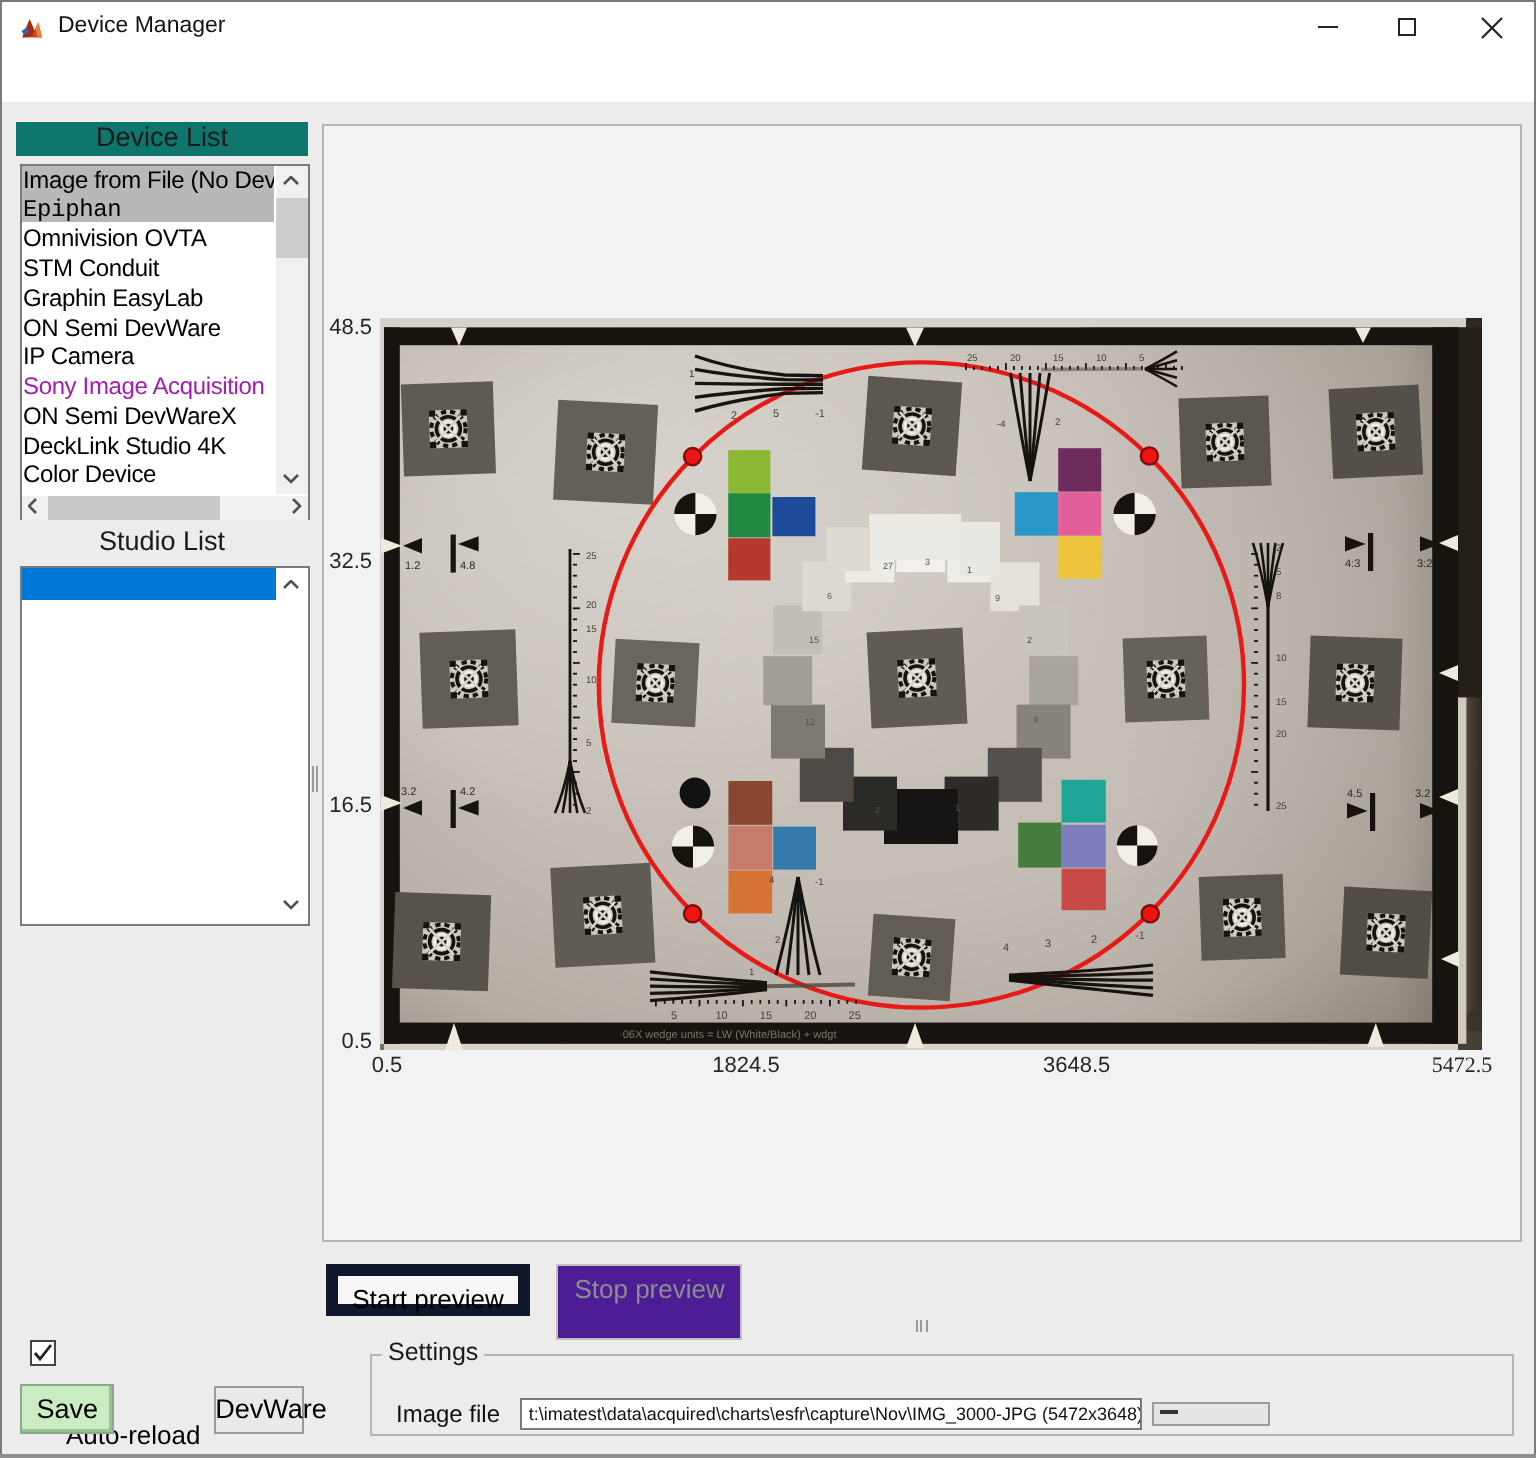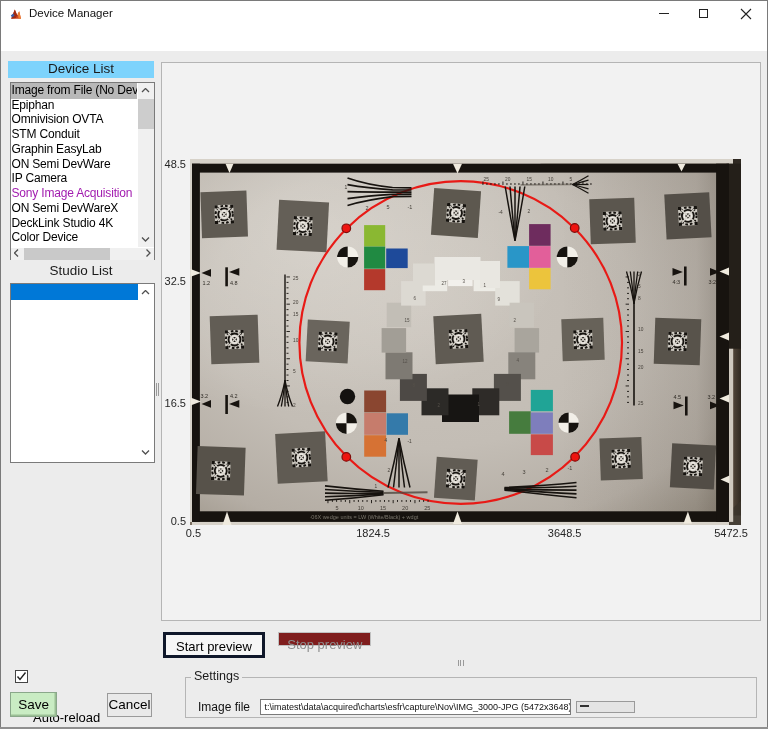--- a/index.html
+++ b/index.html
@@ -13,24 +13,24 @@
 <polygon points="0.8,7.6 3.2,5.6 4.6,7.6 2.2,9.6" fill="#3a5fa8"></polygon>
 </svg>
 <div class="abs" style="left:29px;top:7px;font-size:11.5px;color:#111;">Device Manager</div>
 <div class="abs" style="left:659px;top:13px;width:10px;height:1.2px;background:#222;"></div>
 <div class="abs" style="left:699px;top:9px;width:9px;height:9px;border:1.1px solid #222;"></div>
 <svg class="abs" style="left:740px;top:8px;" width="12" height="12" viewBox="0 0 12 12">
 <path d="M1 1 L11 11 M11 1 L1 11" stroke="#222" stroke-width="1.1"></path>
   </svg>
 <div class="abs" style="left:10px;top:25px;font-size:11.5px;color:#111;margin-top:36px;">Tools</div>
 <div class="abs" style="left:1px;top:51px;width:766px;height:675px;background:#ececec;"></div>
-<div class="abs" style="left:8px;top:61px;width:146px;height:17px;background:#7dd3fc;text-align:center;font-size:13.5px;color:#1a1a1a;">Device List</div>
+<div class="abs" style="left:8px;top:61px;width:146px;height:17px;background:#0f766e;text-align:center;font-size:13.5px;color:#1a1a1a;">Device List</div>
 <div class="abs" style="left:9.5px;top:81.5px;width:145px;height:178.5px;background:#fff;border:1px solid #7a7a7a;"></div>
-<div class="abs" style="left:10.5px;top:83.0px;width:126.5px;height:16px;background:#b8b8b8;font-size:12px;letter-spacing:-0.18px;color:#000;white-space:nowrap;overflow:hidden;line-height:14.5px;padding-left:1px;">Image from File (No Dev</div>
-<div class="abs" style="left:10.5px;top:97.7px;width:146px;height:14.7px;font-size:12px;letter-spacing:-0.18px;color:#000;white-space:nowrap;overflow:hidden;line-height:14.5px;padding-left:1px;">Epiphan</div>
+<div class="abs" style="left:10.5px;top:83.0px;width:126.5px;height:28px;background:#b8b8b8;font-size:12px;letter-spacing:-0.18px;color:#000;white-space:nowrap;overflow:hidden;line-height:14.5px;padding-left:1px;">Image from File (No Dev</div>
+<div class="abs" style="left:10.5px;top:97.7px;width:146px;height:14.7px;font-size:12px;letter-spacing:-0.18px;color:#000;white-space:nowrap;overflow:hidden;line-height:14.5px;padding-left:1px;font-family:Liberation Mono, monospace;">Epiphan</div>
 <div class="abs" style="left:10.5px;top:112.4px;width:126.5px;height:14.7px;font-size:12px;letter-spacing:-0.18px;color:#000;white-space:nowrap;overflow:hidden;line-height:14.5px;padding-left:1px;">Omnivision OVTA</div>
 <div class="abs" style="left:10.5px;top:127.2px;width:126.5px;height:14.7px;font-size:12px;letter-spacing:-0.18px;color:#000;white-space:nowrap;overflow:hidden;line-height:14.5px;padding-left:1px;">STM Conduit</div>
 <div class="abs" style="left:10.5px;top:141.9px;width:126.5px;height:14.7px;font-size:12px;letter-spacing:-0.18px;color:#000;white-space:nowrap;overflow:hidden;line-height:14.5px;padding-left:1px;">Graphin EasyLab</div>
 <div class="abs" style="left:10.5px;top:156.6px;width:126.5px;height:14.7px;font-size:12px;letter-spacing:-0.18px;color:#000;white-space:nowrap;overflow:hidden;line-height:14.5px;padding-left:1px;">ON Semi DevWare</div>
 <div class="abs" style="left:10.5px;top:171.3px;width:126.5px;height:14.7px;font-size:12px;letter-spacing:-0.18px;color:#000;white-space:nowrap;overflow:hidden;line-height:14.5px;padding-left:1px;">IP Camera</div>
 <div class="abs" style="left:10.5px;top:186.0px;width:126.5px;height:14.7px;font-size:12px;letter-spacing:-0.18px;color:#a21caf;white-space:nowrap;overflow:hidden;line-height:14.5px;padding-left:1px;">Sony Image Acquisition</div>
 <div class="abs" style="left:10.5px;top:200.8px;width:126.5px;height:14.7px;font-size:12px;letter-spacing:-0.18px;color:#000;white-space:nowrap;overflow:hidden;line-height:14.5px;padding-left:1px;">ON Semi DevWareX</div>
 <div class="abs" style="left:10.5px;top:215.5px;width:126.5px;height:14.7px;font-size:12px;letter-spacing:-0.18px;color:#000;white-space:nowrap;overflow:hidden;line-height:14.5px;padding-left:1px;">DeckLink Studio 4K</div>
 <div class="abs" style="left:10.5px;top:230.2px;width:126.5px;height:14.7px;font-size:12px;letter-spacing:-0.18px;color:#000;white-space:nowrap;overflow:hidden;line-height:14.5px;padding-left:1px;">Color Device</div>
 <div class="abs" style="left:10.5px;top:244.9px;width:126.5px;height:14.7px;font-size:12px;letter-spacing:-0.18px;color:#000;white-space:nowrap;overflow:hidden;line-height:14.5px;padding-left:1px;">Monochrome Device</div>
@@ -62,22 +62,22 @@
   </svg>
 <div class="abs" style="left:156.2px;top:383px;width:1px;height:13px;background:#9a9a9a;"></div>
 <div class="abs" style="left:158px;top:383px;width:1px;height:13px;background:#9a9a9a;"></div>
 <div class="abs" style="left:160.5px;top:61.5px;width:600.5px;height:559.5px;background:#f2f2f2;border:1px solid #b5b5b5;"></div>
 <div class="abs" style="left:126px;top:157.5px;width:60px;text-align:right;font-size:11px;color:#262626;">48.5</div>
 <div class="abs" style="left:126px;top:274.5px;width:60px;text-align:right;font-size:11px;color:#262626;">32.5</div>
 <div class="abs" style="left:126px;top:396.5px;width:60px;text-align:right;font-size:11px;color:#262626;">16.5</div>
 <div class="abs" style="left:126px;top:514.5px;width:60px;text-align:right;font-size:11px;color:#262626;">0.5</div>
 <div class="abs" style="left:163.5px;top:527px;width:60px;text-align:center;font-size:11px;color:#262626;">0.5</div>
 <div class="abs" style="left:343px;top:527px;width:60px;text-align:center;font-size:11px;color:#262626;">1824.5</div>
-<div class="abs" style="left:521.5px;top:527px;width:60px;text-align:right;font-size:11px;color:#262626;">3648.5</div>
-<div class="abs" style="left:701px;top:527px;width:60px;text-align:center;font-size:11px;color:#262626;">5472.5</div>
+<div class="abs" style="left:521.5px;top:527px;width:60px;text-align:left;font-size:11px;color:#262626;">3648.5</div>
+<div class="abs" style="left:701px;top:527px;width:60px;text-align:center;font-size:11px;color:#262626;font-family:Liberation Serif, serif;">5472.5</div>
 <svg class="abs" style="left:189.5px;top:158.5px;" width="551.5" height="366.5" viewBox="189.5 158.5 551.5 366.5">
     <defs>
 <radialGradient id="vig" cx="0.42" cy="0.40" r="0.78">
  <stop offset="0" stop-color="#c9c3bb"></stop>
         <stop offset="0.5" stop-color="#c3bdb5"></stop>
  <stop offset="0.8" stop-color="#b4ada4"></stop>
         <stop offset="1" stop-color="#978f83"></stop>
 </radialGradient>
 <linearGradient id="rdark" x1="0" y1="0" x2="1" y2="0">
  <stop offset="0" stop-color="#3a3127" stop-opacity="0"></stop>
@@ -459,30 +459,30 @@
       <text x="513" y="321" font-size="4.5" fill="#55504a">2</text>
       <text x="402" y="362" font-size="4.5" fill="#55504a">12</text>
       <text x="516" y="361" font-size="4.5" fill="#55504a">4</text>
       <text x="412" y="386" font-size="4.5" fill="#55504a">8</text>
       <text x="437" y="406" font-size="4.5" fill="#55504a">2</text>
       <text x="477" y="405" font-size="4.5" fill="#55504a">1</text>
       <text x="506" y="385" font-size="4.5" fill="#55504a">5</text>
     </g>
     <text x="309" y="518.5" font-size="5.5" fill="#7b776d">·06X wedge units = LW (White/Black) + wdgt</text>
   </svg>
-<div class="abs" style="left:163px;top:631.5px;width:102px;height:26px;background:#f6f6f6;border:3px solid #0f172a;text-align:center;font-size:13px;color:#000;line-height:24px;">Start preview</div>
-<div class="abs" style="left:278.3px;top:631.5px;width:93px;height:14px;background:#7f1d1d;border:1px solid #c0c0c0;text-align:center;font-size:13px;color:#8e8e8e;line-height:24px;">Stop preview</div>
+<div class="abs" style="left:163px;top:631.5px;width:102px;height:26px;background:#f6f6f6;border:6px solid #0f172a;text-align:center;font-size:13px;color:#000;line-height:24px;">Start preview</div>
+<div class="abs" style="left:278.3px;top:631.5px;width:93px;height:38px;background:#4c1d95;border:1px solid #c0c0c0;text-align:center;font-size:13px;color:#8e8e8e;line-height:24px;">Stop preview</div>
 <div class="abs" style="left:457.5px;top:659.5px;width:1px;height:6.5px;background:#9a9a9a;"></div>
 <div class="abs" style="left:460px;top:659.5px;width:1px;height:6.5px;background:#9a9a9a;"></div>
 <div class="abs" style="left:462.5px;top:659.5px;width:1px;height:6.5px;background:#9a9a9a;"></div>
 <svg class="abs" style="left:15px;top:669.5px;" width="13" height="13" viewBox="0 0 13 13">
 <rect x="0.5" y="0.5" width="12" height="12" fill="#fff" stroke="#444" stroke-width="1"></rect>
 <path d="M2.5 6.5 L5 9.5 L10.5 2.5" fill="none" stroke="#222" stroke-width="1.4"></path>
   </svg>
 <div class="abs" style="left:33px;top:669px;font-size:13px;color:#000;margin-top:41px;">Auto-reload</div>
 <div class="abs" style="left:9.8px;top:691.6px;width:47.6px;height:25px;background:#c9ecc3;border:1px solid #8aa88a;box-shadow:inset -1.5px -1.5px 0 #9bbf95;text-align:center;font-size:13.5px;color:#000;line-height:23px;">Save</div>
-<div class="abs" style="left:106.6px;top:693.2px;width:45.7px;height:23.4px;background:#e9e9e9;border:1px solid #9a9a9a;text-align:center;font-size:13.5px;color:#000;line-height:21px;">Cancel</div>
+<div class="abs" style="left:106.6px;top:693.2px;width:45.7px;height:23.4px;background:#e9e9e9;border:1px solid #9a9a9a;text-align:center;font-size:13.5px;color:#000;line-height:21px;">DevWare</div>
 <div class="abs" style="left:184.6px;top:676.5px;width:572px;height:41.5px;border:1px solid #b5b5b5;border-bottom:1px solid #b5b5b5;"></div>
 <div class="abs" style="left:191px;top:668.5px;padding:0 3px;background:#ececec;font-size:12.5px;color:#1a1a1a;">Settings</div>
 <div class="abs" style="left:198px;top:700px;font-size:12px;color:#111;">Image file</div>
 <div class="abs" style="left:260.4px;top:698.8px;width:311px;height:16.5px;background:#fff;border:1px solid #7a7a7a;font-size:9px;color:#111;line-height:15px;padding-left:3px;white-space:nowrap;overflow:hidden;">t:\imatest\data\acquired\charts\esfr\capture\Nov\IMG_3000-JPG (5472x3648).JPG</div>
 <div class="abs" style="left:576.3px;top:700.5px;width:58.5px;height:12px;background:#e4e4e4;border:1px solid #9a9a9a;"></div>
 <div class="abs" style="left:580px;top:705px;width:9px;height:2px;background:#333;"></div>
 <div class="abs" style="left:0;top:726.5px;width:768px;height:2.5px;background:#8f8f8f;"></div>
 </body></html>

